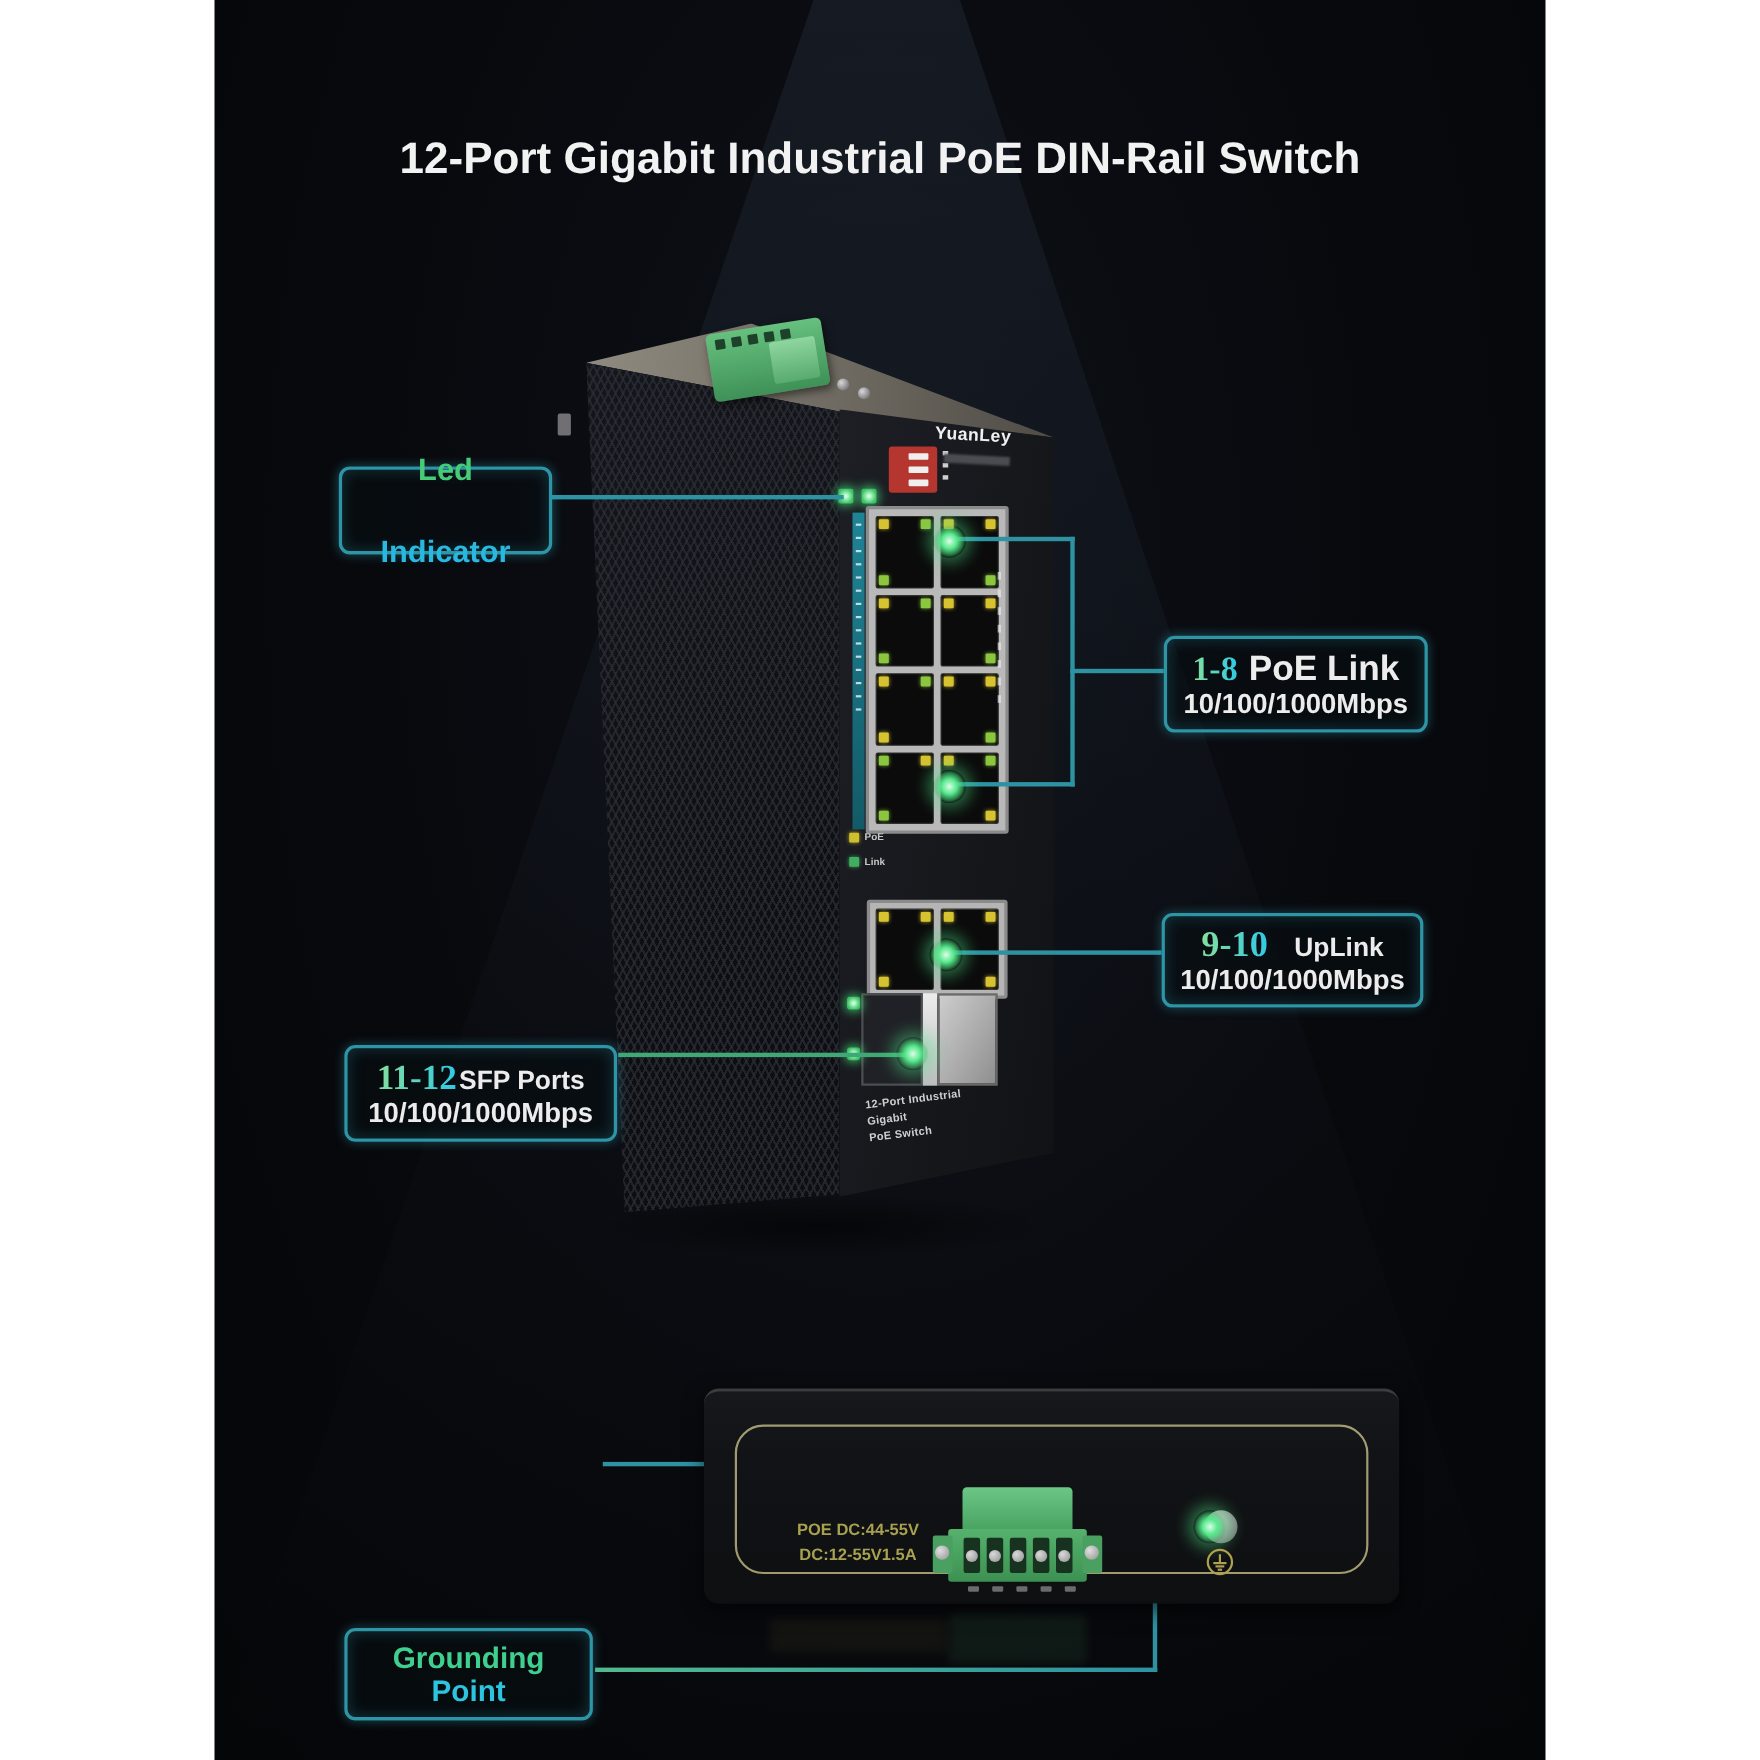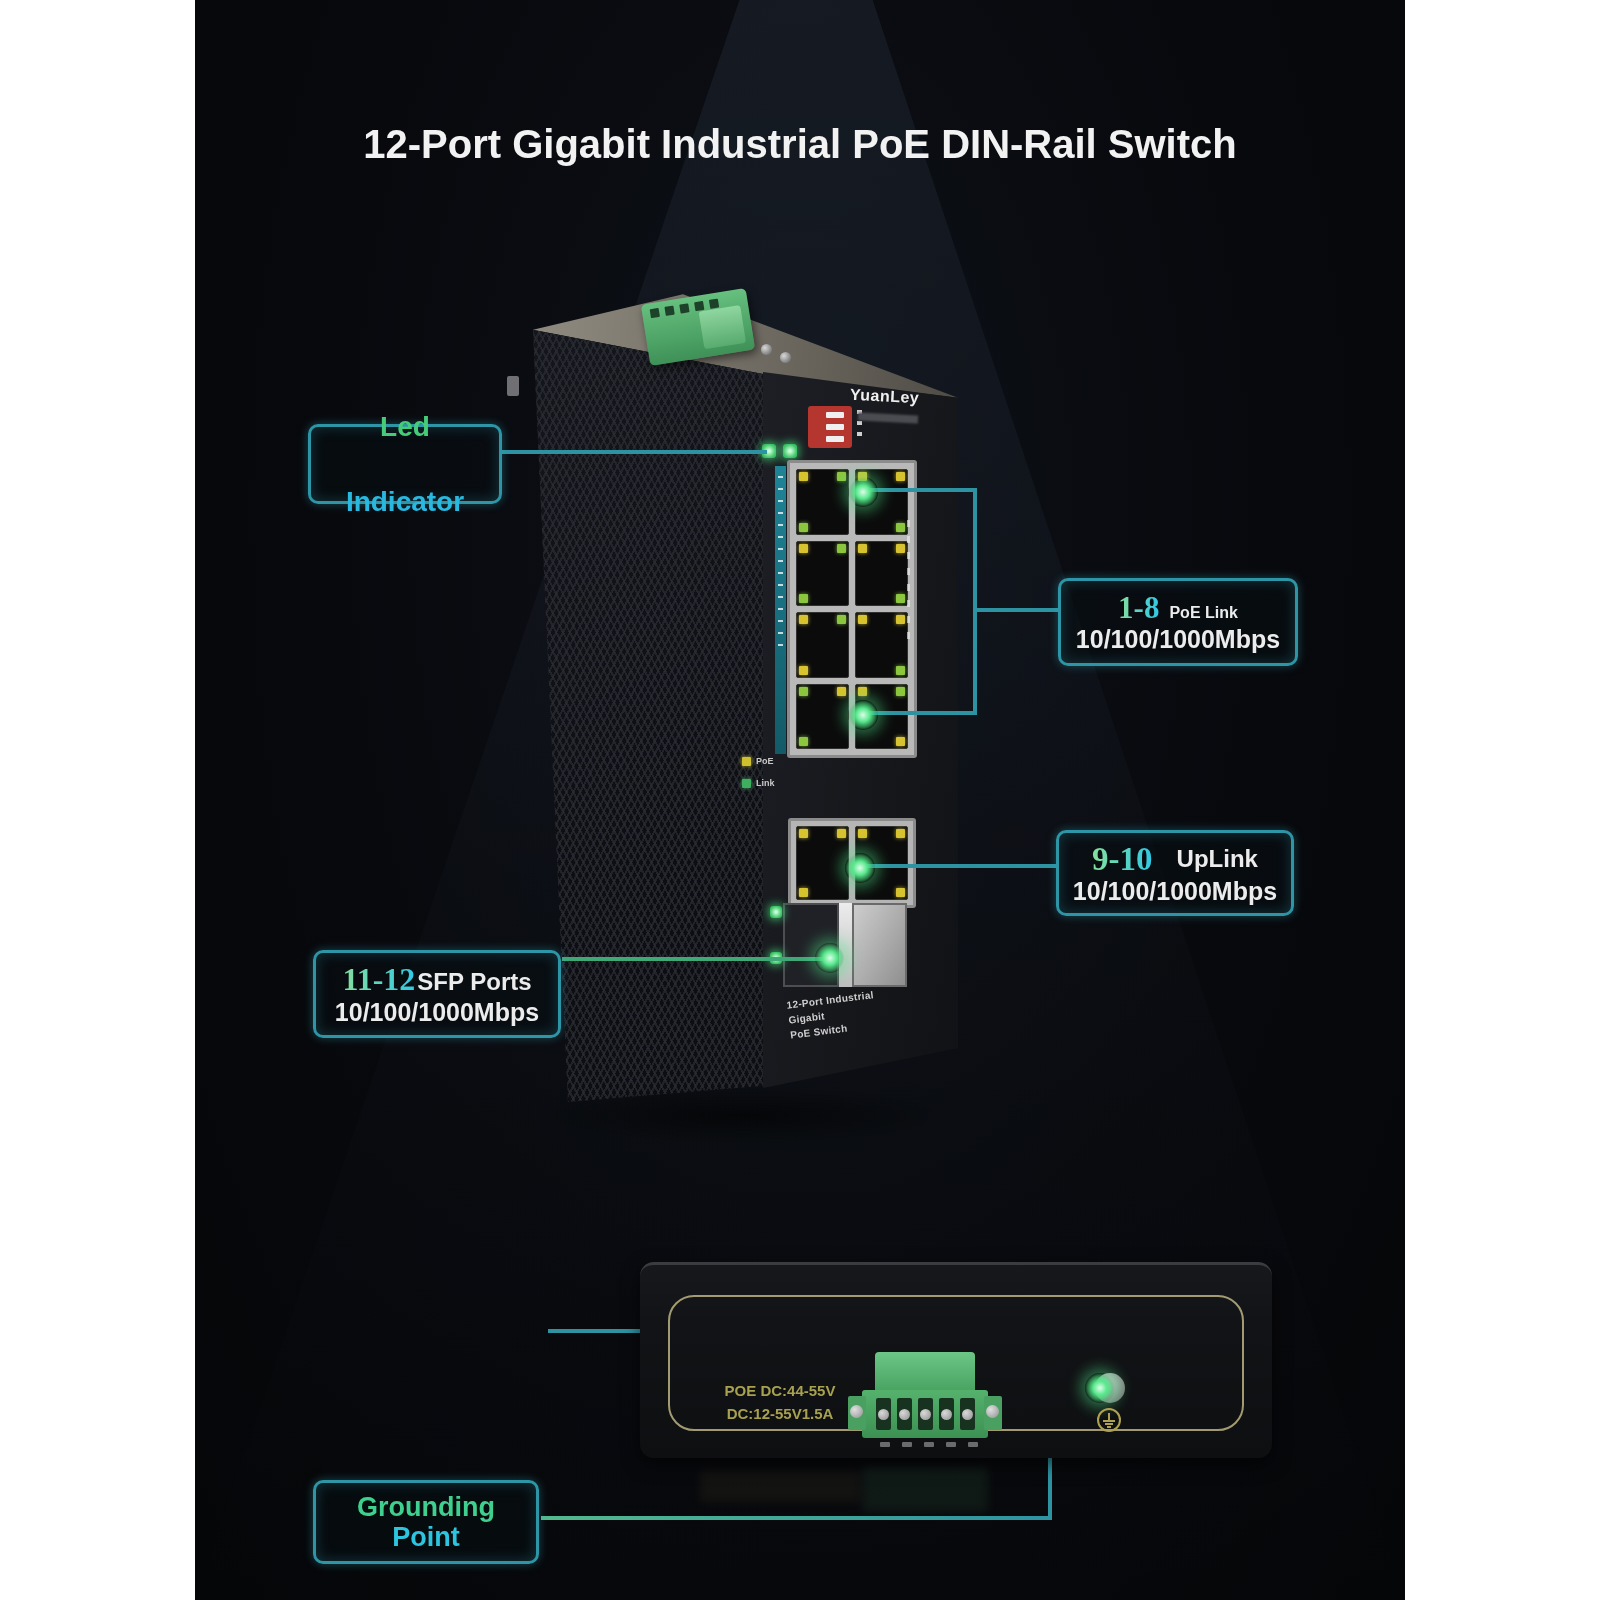--- a/index.html
+++ b/index.html
@@ -70,21 +70,21 @@
   .rj45{position:relative;background:#0b0b0b;border:1px solid #303030;border-radius:2px;}
   .pip{position:absolute;width:9px;height:9px;border-radius:1px;}
   .pip.y{background:#d6c32f;box-shadow:0 0 4px rgba(220,200,60,.8);}
   .pip.g{background:#8cc63f;box-shadow:0 0 4px rgba(140,200,70,.8);}
   .pip.tl{left:2px;top:2px}.pip.tr{right:2px;top:2px}.pip.bl{left:2px;bottom:2px}.pip.br{right:2px;bottom:2px}
   .num-strip{position:absolute;left:580px;top:466px;width:11px;height:288px;
       background:linear-gradient(180deg,#1f8496,#135a68);}
   .num-strip i{display:block;width:5px;height:2px;background:rgba(255,255,255,.75);margin:10px auto 0;}
   .side-ticks{position:absolute;left:712px;top:520px;display:flex;flex-direction:column;gap:9px;}
   .side-ticks i{width:3px;height:7px;background:rgba(235,235,235,.65);}
-  .legend{position:absolute;left:547px;display:flex;align-items:center;gap:5px;font-size:9px;color:#c9c9c9;font-weight:bold;}
+  .legend{position:absolute;left:577px;display:flex;align-items:center;gap:5px;font-size:9px;color:#c9c9c9;font-weight:bold;}
   .legend i{width:9px;height:9px;border-radius:1px;}
   .uplink-block{position:absolute;left:593px;top:818px;width:128px;height:90px;
       background:#b5b5b5;border:3px solid #8b8b8b;border-radius:3px;display:flex;gap:6px;padding:5px;}
   .uplink-block .rj45{flex:1;}
   .sfp-block{position:absolute;left:588px;top:903px;width:124px;height:84px;display:flex;}
   .sfp-cage-l{flex:1;background:#202126;border:2px solid #4d4d52;}
   .sfp-div{width:13px;background:linear-gradient(180deg,#ececec,#bdbdbd);}
   .sfp-cage-r{flex:1;background:linear-gradient(120deg,#cdcdcd,#8f8f8f);border:2px solid #6a6a6a;}
   .front-print{position:absolute;left:593px;top:990px;width:126px;transform:rotate(-7deg);
       font-size:10px;font-weight:bold;color:#cfcfcf;line-height:1.5;letter-spacing:.3px;}
@@ -293,27 +293,27 @@
     <div class="cline" style="left:853px;top:1386px;width:48px;height:4px;"></div>
 
     <div class="callout" style="left:113px;top:424px;width:194px;height:80px;">
       <div style="font-size:28px;color:#46cc78;">Led</div>
       <div style="font-size:28px;color:#29b9e0;margin-top:44px;">Indicator</div>
     </div>
 
     <div class="callout" style="left:863px;top:578px;width:240px;height:88px;">
       <div class="row" style="gap:10px;">
         <span class="grad" style="font-size:31px;">1-8</span>
-        <span class="wht" style="font-size:16px;">PoE Link</span>
+        <span class="wht" style="font-size:32px;">PoE Link</span>
       </div>
       <div class="wht" style="font-size:25px;">10/100/1000Mbps</div>
     </div>
 
     <div class="callout" style="left:861px;top:830px;width:238px;height:86px;">
-      <div class="row" style="gap:24px;align-items:center;">
+      <div class="row" style="gap:24px;">
         <span class="grad" style="font-size:33px;">9-10</span>
         <span class="wht" style="font-size:24px;">UpLink</span>
       </div>
       <div class="wht" style="font-size:25px;">10/100/1000Mbps</div>
     </div>
 
     <div class="callout" style="left:118px;top:950px;width:248px;height:88px;">
       <div class="row" style="gap:2px;">
         <span class="grad" style="font-size:32px;">11-12</span>
         <span class="wht" style="font-size:24px;">SFP Ports</span>

